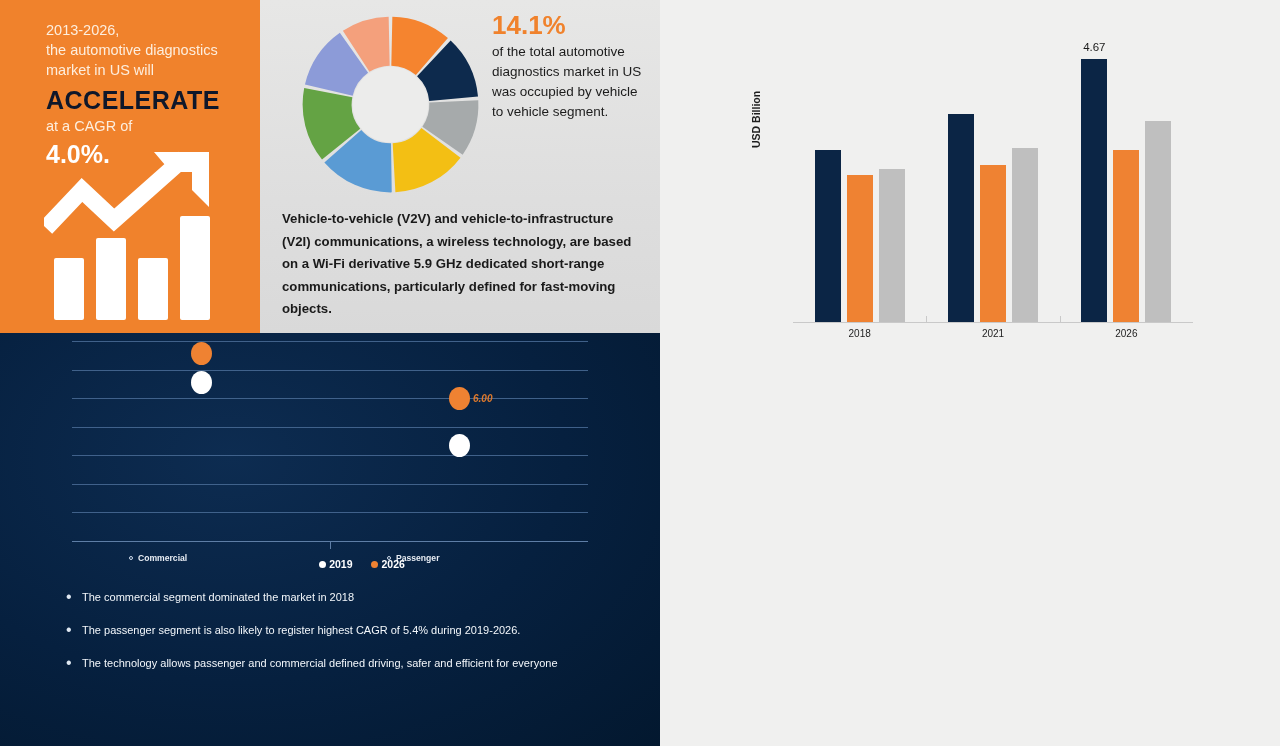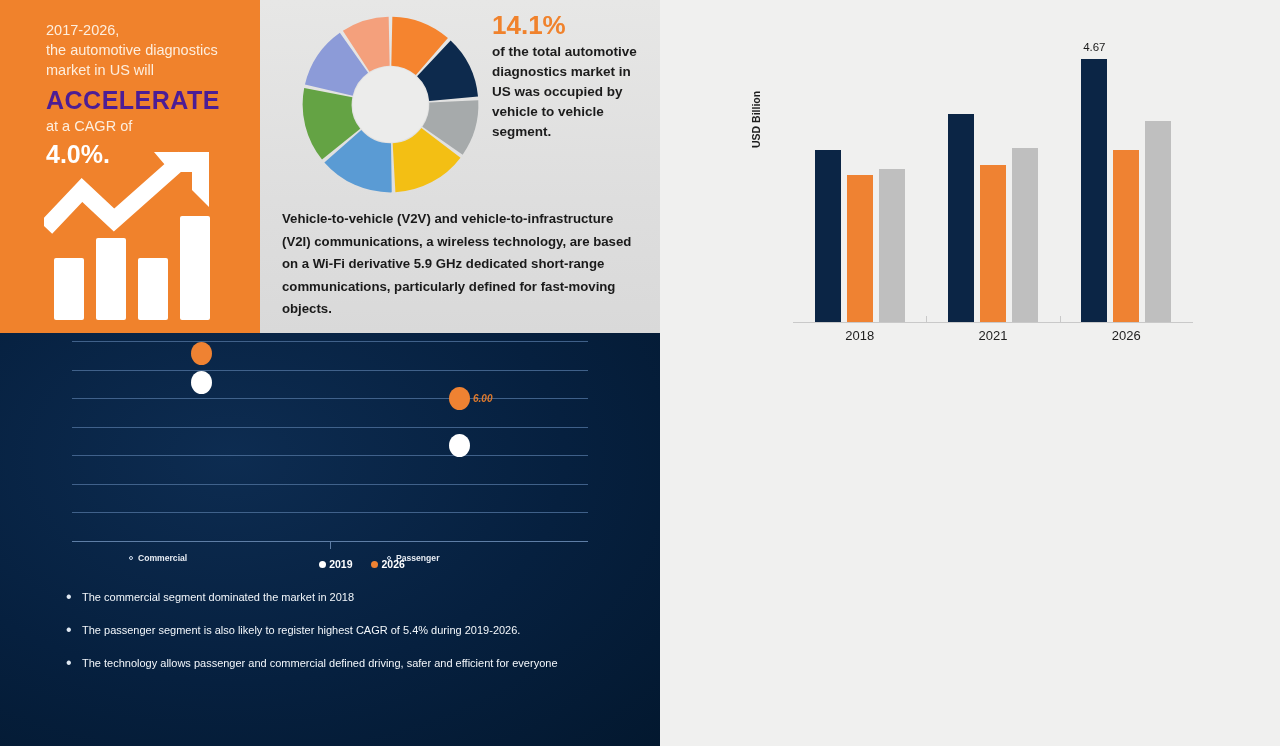--- a/index.html
+++ b/index.html
@@ -12,34 +12,34 @@
   }
   .canvas { position:absolute; inset:0; }
 
   
   .orange-panel{
     position:absolute; left:0; top:0; width:260px; height:333px;
     background:#f0822c; overflow:hidden;
   }
   .op-lines{ position:absolute; left:46px; top:20px; width:215px; color:#fff; }
   .op-l1{ font-size:14.5px; line-height:20px; font-weight:400; color:#fdeede; }
-  .op-accel{ font-size:25px; font-weight:bold; letter-spacing:.5px; line-height:32px; margin-top:4px; color:#4c1d95;}
+  .op-accel{ font-size:25px; font-weight:bold; letter-spacing:.5px; line-height:32px; margin-top:4px; color:#0f172a;}
   .op-cagrlab{ font-size:14.5px; line-height:21px; color:#fdeede; }
   .op-cagr{ font-size:25px; font-weight:bold; line-height:32px; color:#ffffff; margin-top:1px;}
   .growth-icon{ position:absolute; left:44px; top:150px; width:200px; height:175px; }
 
   
   .mid-panel{
     position:absolute; left:260px; top:0; width:400px; height:333px;
     background:linear-gradient(180deg,#e7e7e6 0%,#dedede 60%,#d9d9d9 100%);
   }
   .donut-wrap{ position:absolute; left:38px; top:12px; width:185px; height:185px; }
   .pct-block{ position:absolute; left:232px; top:10px; width:160px; }
   .pct-num{ font-size:26px; font-weight:bold; color:#f0822c; line-height:30px; }
-  .pct-txt{ font-size:13.5px; font-weight:bold; color:#1c1c1c; line-height:20px; margin-top:2px;}
+  .pct-txt{ font-size:13.5px; font-weight:normal; color:#1c1c1c; line-height:20px; margin-top:2px;}
   .mid-para{
     position:absolute; left:22px; top:208px; width:360px;
     font-size:13.2px; font-weight:bold; color:#1a1a1a; line-height:22.5px;
   }
 
   
   .navy-panel{
     position:absolute; left:0; top:333px; width:660px; height:413px;
     background:radial-gradient(ellipse at 35% 30%, #0d2c51 0%, #06203f 55%, #03182f 100%);
   }
@@ -83,36 +83,36 @@
   .plot{ position:absolute; left:38px; top:0; width:400px; height:293px; }
   .baseline{ position:absolute; left:0; bottom:0; width:400px; height:1px; background:#c9c9c9; }
   .grp-sep{ position:absolute; bottom:0; width:1px; height:7px; background:#c9c9c9; }
   .bar{ position:absolute; bottom:1px; }
   .bar.bluetooth{ background:#0b2545; }
   .bar.lte{ background:#ef8232; }
   .bar.wifi{ background:#bfbfbf; }
   .bar-lbl{
     position:absolute; font-size:11.5px; color:#1a1a1a; text-align:center; white-space:nowrap;
   }
-  .x-tick{ position:absolute; top:298px; font-size:13px; color:#1d1d1d; text-align:center; width:120px;}
+  .x-tick{ position:absolute; top:298px; font-size:10px; color:#1d1d1d; text-align:center; width:120px;}
   .bar-legend{
     position:absolute; left:0; top:322px; width:445px; text-align:center;
     font-size:10.5px; font-weight:bold; color:#1a1a1a;
   }
   .bar-legend .i{ display:inline-block; margin:0 9px; }
   .bar-legend .sw{ display:inline-block; width:8px; height:8px; margin-right:4px; vertical-align:0; }
 </style>
 </head>
 <body>
 
 <div class="canvas">
 
   <div class="orange-panel">
     <div class="op-lines">
-      <div class="op-l1">2017-2026,</div>
+      <div class="op-l1">2013-2026,</div>
       <div class="op-l1">the automotive diagnostics</div>
       <div class="op-l1">market in US will</div>
       <div class="op-accel">ACCELERATE</div>
       <div class="op-cagrlab">at a CAGR of</div>
       <div class="op-cagr">4.0%.</div>
     </div>
     <svg class="growth-icon" viewBox="0 0 200 175">
       <rect x="10" y="108" width="30" height="62" rx="2" fill="#ffffff"></rect>
       <rect x="52" y="88" width="30" height="82" rx="2" fill="#ffffff"></rect>
       <rect x="94" y="108" width="30" height="62" rx="2" fill="#ffffff"></rect>

